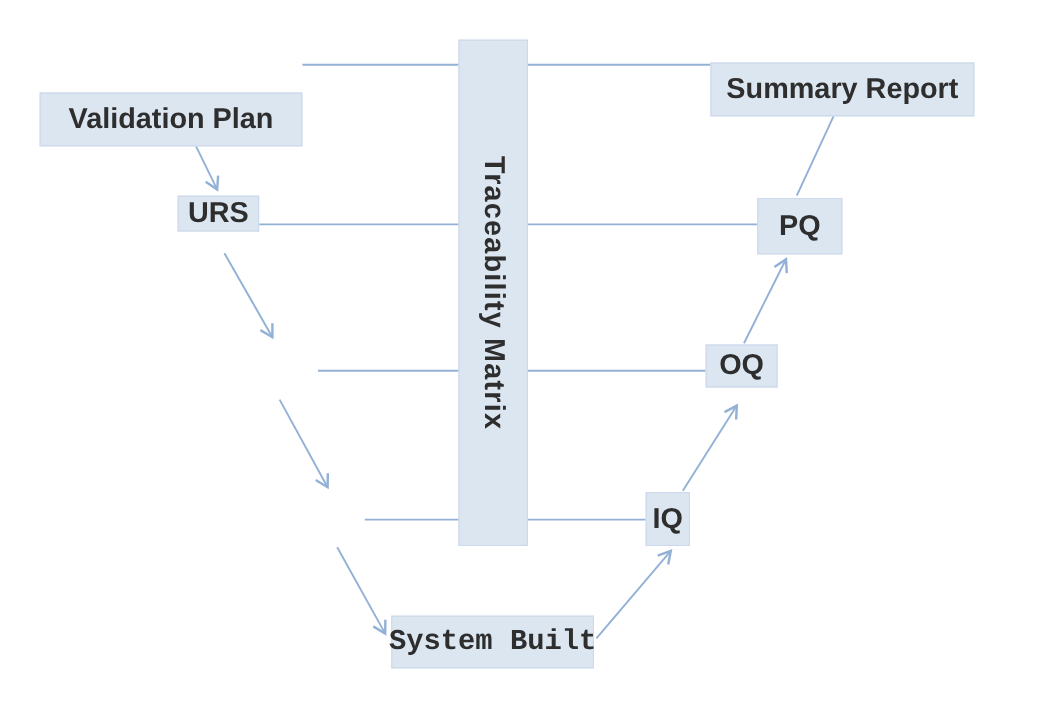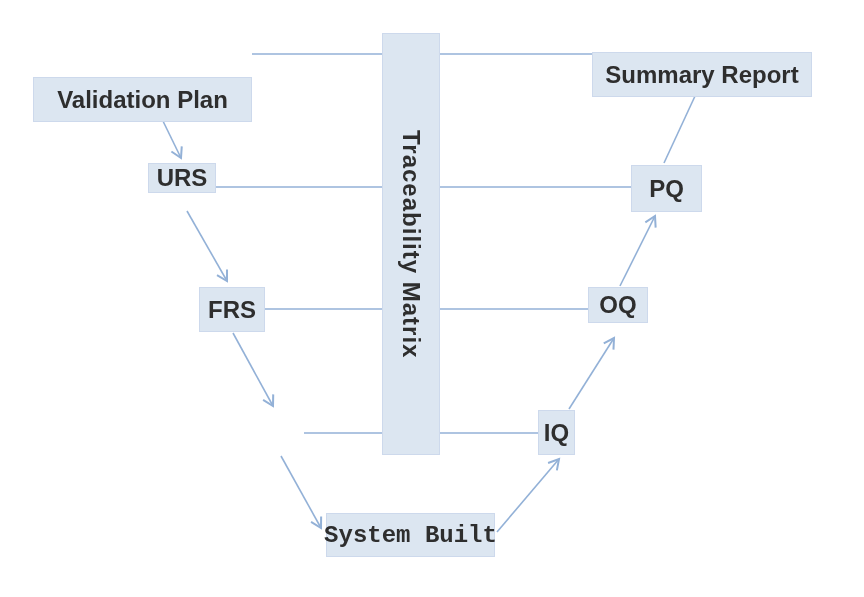--- a/index.html
+++ b/index.html
@@ -87,21 +87,20 @@
     <line class="connector" marker-end="url(#arrow)" x1="497" y1="532" x2="559" y2="459"></line>
     <line class="connector" marker-end="url(#arrow)" x1="569" y1="409" x2="614" y2="338"></line>
     <line class="connector" marker-end="url(#arrow)" x1="620" y1="286" x2="655" y2="216"></line>
     <line class="connector" marker-end="url(#arrow)" x1="664" y1="163" x2="702" y2="81"></line>
   </svg>
 
   <div class="node" id="node-matrix">Traceability Matrix</div>
 
   <div class="node" id="node-validation-plan">Validation Plan</div>
   <div class="node" id="node-urs">URS</div>
-  <div class="node" id="node-frs">FRS</div>
   <div class="node" id="node-system-built">System Built</div>
 
   <div class="node" id="node-iq">IQ</div>
   <div class="node" id="node-oq">OQ</div>
   <div class="node" id="node-pq">PQ</div>
   <div class="node" id="node-summary-report">Summary Report</div>
 
 </div>
 
 </body></html>

